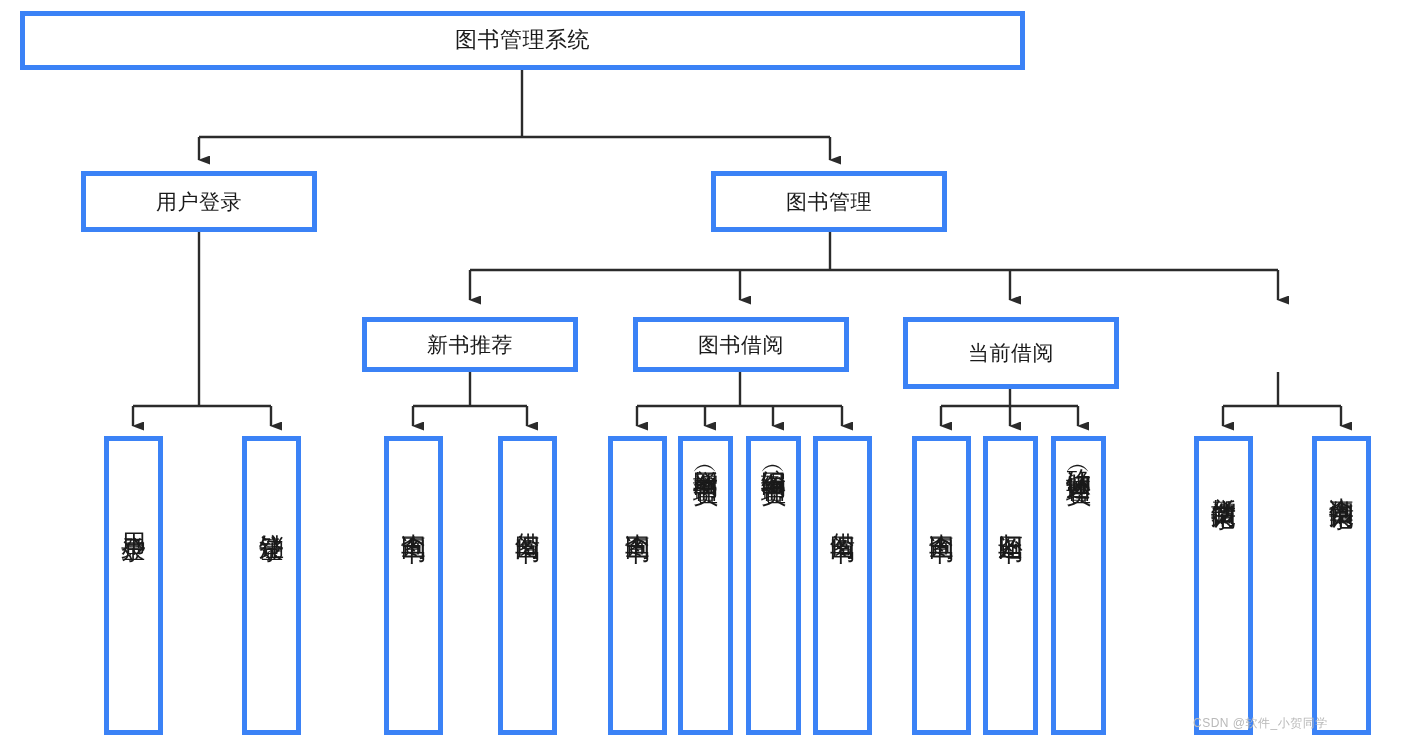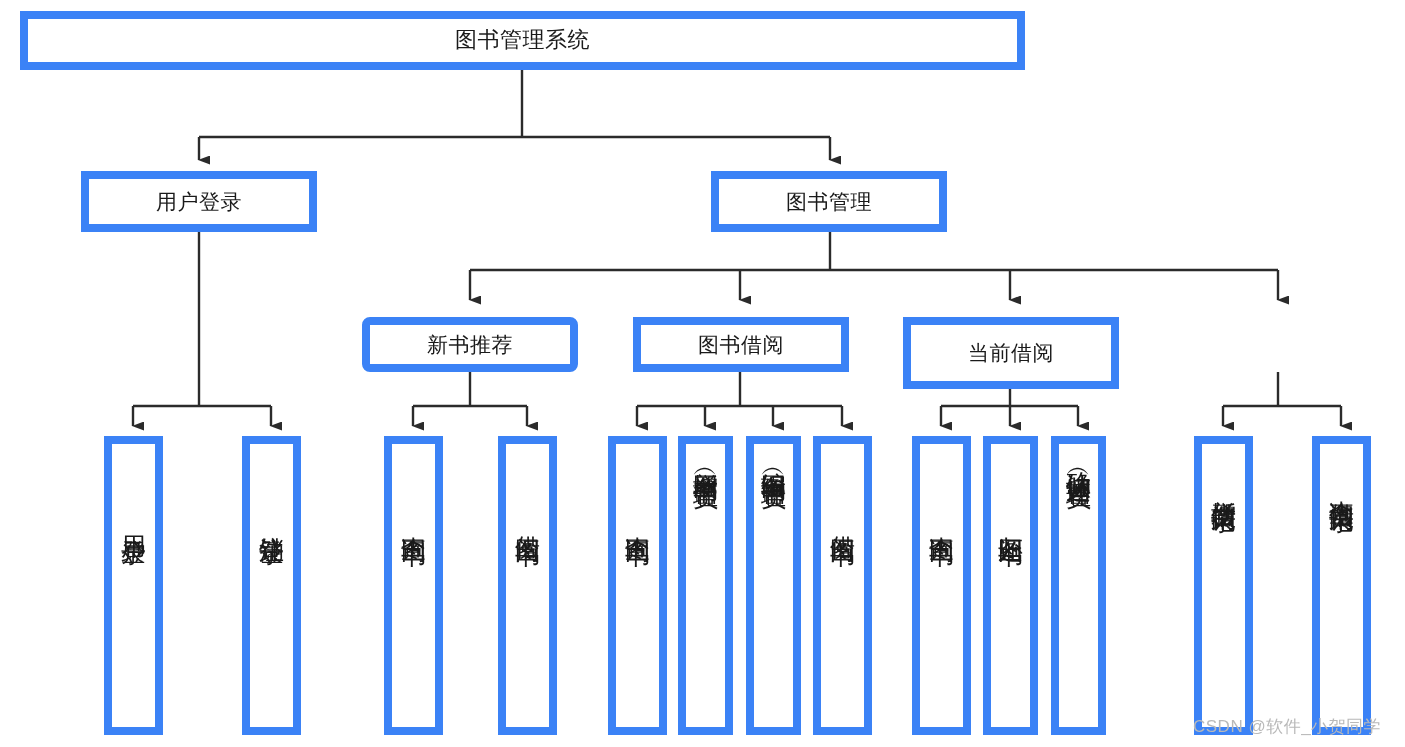--- a/index.html
+++ b/index.html
@@ -22,21 +22,21 @@
     position: absolute;
     left: 0;
     top: 0;
     width: 1405px;
     height: 747px;
     pointer-events: none;
   }
   .node {
     position: absolute;
     box-sizing: border-box;
-    border: 8px solid #3b82f6;
+    border: 5px solid #3b82f6;
     background: #ffffff;
     display: flex;
     align-items: center;
     justify-content: center;
     color: #1a1a1a;
   }
   .node .label {
     text-align: center;
     line-height: 1.12;
     white-space: pre;
@@ -56,21 +56,21 @@
   .node.vert .label {
     writing-mode: vertical-rl;
     text-orientation: upright;
     font-size: 25px;
     line-height: 1.0;
     letter-spacing: 2px;
     white-space: normal;
   }
   .watermark {
     position: absolute;
-    font-size: 17px;
+    font-size: 12px;
     color: #b9b9b9;
     letter-spacing: 0.5px;
     white-space: nowrap;
     user-select: none;
   }
 </style>
 </head>
 <body>
 
 <div id="canvas">
@@ -132,21 +132,21 @@
   </div>
 
   <div class="node horiz" style="left:81px; top:171px; width:236px; height:61px;">
     <span class="label">用户登录</span>
   </div>
 
   <div class="node horiz" style="left:711px; top:171px; width:236px; height:61px;justify-content:center;">
     <span class="label">图书管理</span>
   </div>
 
-  <div class="node horiz" style="left:362px; top:317px; width:216px; height:55px;border-radius:8px;">
+  <div class="node horiz" style="left:362px; top:317px; width:216px; height:55px;">
     <span class="label">新书推荐</span>
   </div>
 
   <div class="node horiz" style="left:633px; top:317px; width:216px; height:55px;">
     <span class="label">图书借阅</span>
   </div>
 
   <div class="node horiz" style="left:903px; top:317px; width:216px; height:72px;">
     <span class="label">当前借阅</span>
   </div>

